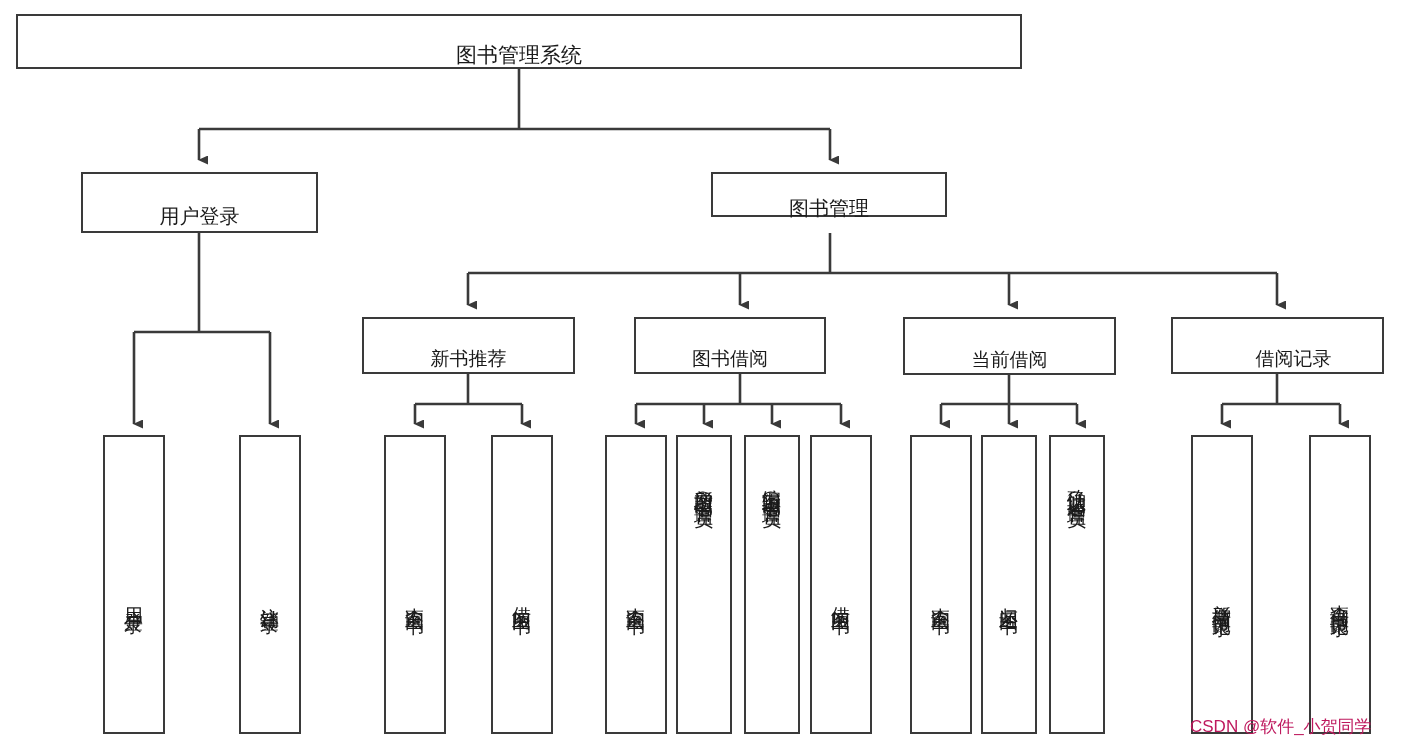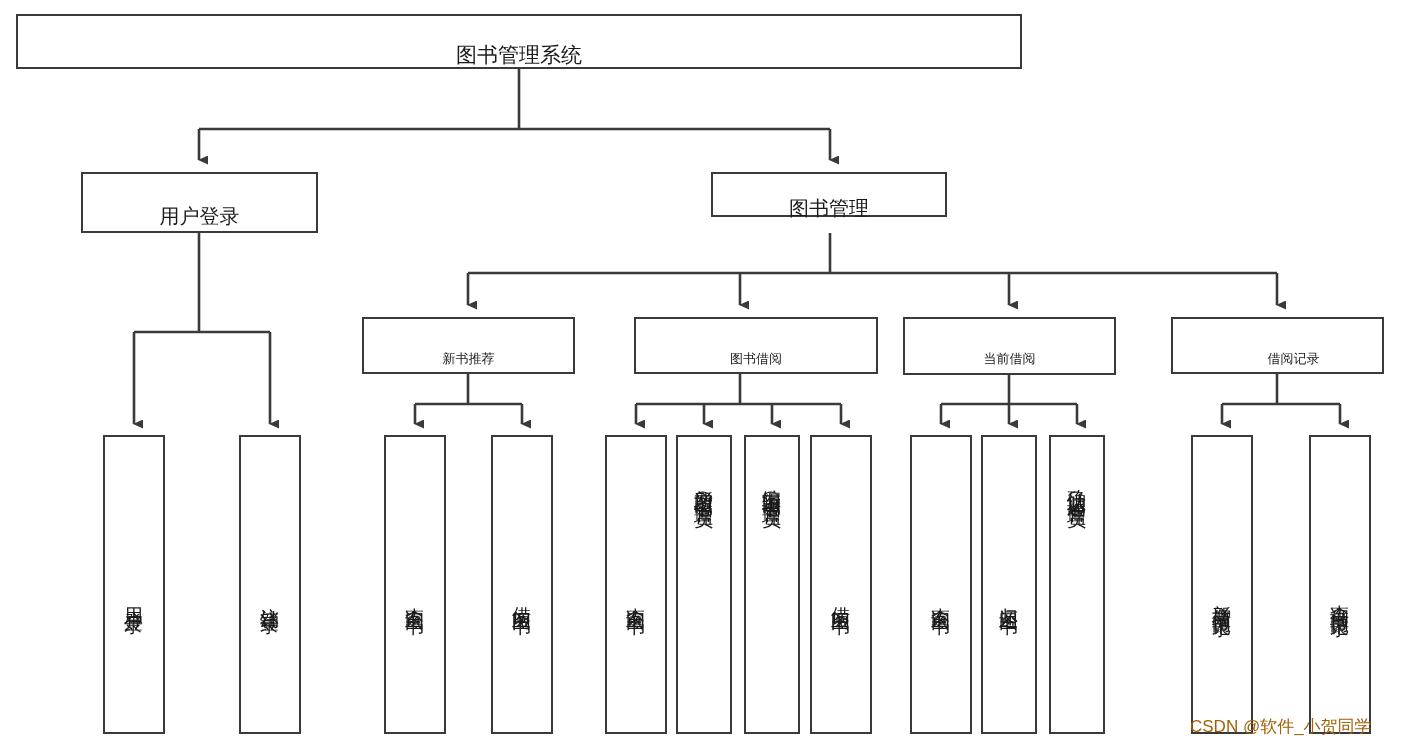--- a/index.html
+++ b/index.html
@@ -2,33 +2,33 @@
 <html><head>
 <meta charset="utf-8">
 <style>
   html,body{margin:0;padding:0;background:#ffffff;}
   body{font-family:"Liberation Sans","DejaVu Sans",sans-serif;}
   #canvas{position:relative;width:1405px;height:747px;background:#ffffff;overflow:hidden;}
   .node{position:absolute;box-sizing:border-box;background:#ffffff;border:2px solid #3a3a3a;display:flex;align-items:center;justify-content:center;}
   .node .lbl{color:#1a1a1a;text-align:center;line-height:1.15;white-space:nowrap;margin-top:27px;}
   .root .lbl{font-size:21px;}
   .lvl2 .lbl{font-size:20px;}
-  .lvl3 .lbl{font-size:13px;}
+  .lvl3 .lbl{font-size:19px;}
   .leaf{align-items:flex-start;justify-content:center;padding-top:10px;}
   .leaf .lbl{
     writing-mode:vertical-rl;
     text-orientation:upright;
     font-size:19px;
     letter-spacing:3px;
     line-height:1;
     white-space:nowrap;
   }
   .leaf.mid{align-items:center;padding-top:0;}
   svg.wires{position:absolute;left:0;top:0;width:1405px;height:747px;pointer-events:none;}
-  .wm{position:absolute;color:#a16207;font-size:17px;white-space:nowrap;}
+  .wm{position:absolute;color:#be185d;font-size:17px;white-space:nowrap;}
 </style>
 </head>
 <body>
 
 <div id="canvas">
 
   <svg class="wires" viewBox="0 0 1405 747">
     <defs>
       <marker id="arw" markerWidth="9" markerHeight="10" refX="4.5" refY="9" orient="auto" markerUnits="userSpaceOnUse">
         <path d="M0,0 L9,0 L4.5,10 Z" fill="#3a3a3a"></path>
@@ -85,21 +85,21 @@
   <div class="node lvl2" style="left:81px;top:172px;width:237px;height:61px;">
     <span class="lbl">用户登录</span>
   </div>
   <div class="node lvl2" style="left:711px;top:172px;width:236px;height:45px;">
     <span class="lbl">图书管理</span>
   </div>
 
   <div class="node lvl3" style="left:362px;top:317px;width:213px;height:57px;">
     <span class="lbl">新书推荐</span>
   </div>
-  <div class="node lvl3" style="left:634px;top:317px;width:244px;height:57px;">
+  <div class="node lvl3" style="left:634px;top:317px;width:192px;height:57px;">
     <span class="lbl">图书借阅</span>
   </div>
   <div class="node lvl3" style="left:903px;top:317px;width:213px;height:58px;">
     <span class="lbl">当前借阅</span>
   </div>
   <div class="node lvl3" style="left:1171px;top:317px;width:213px;height:57px;padding-left:32px;">
     <span class="lbl">借阅记录</span>
   </div>
 
   <div class="node leaf mid" style="left:103px;top:435px;width:62px;height:299px;">

